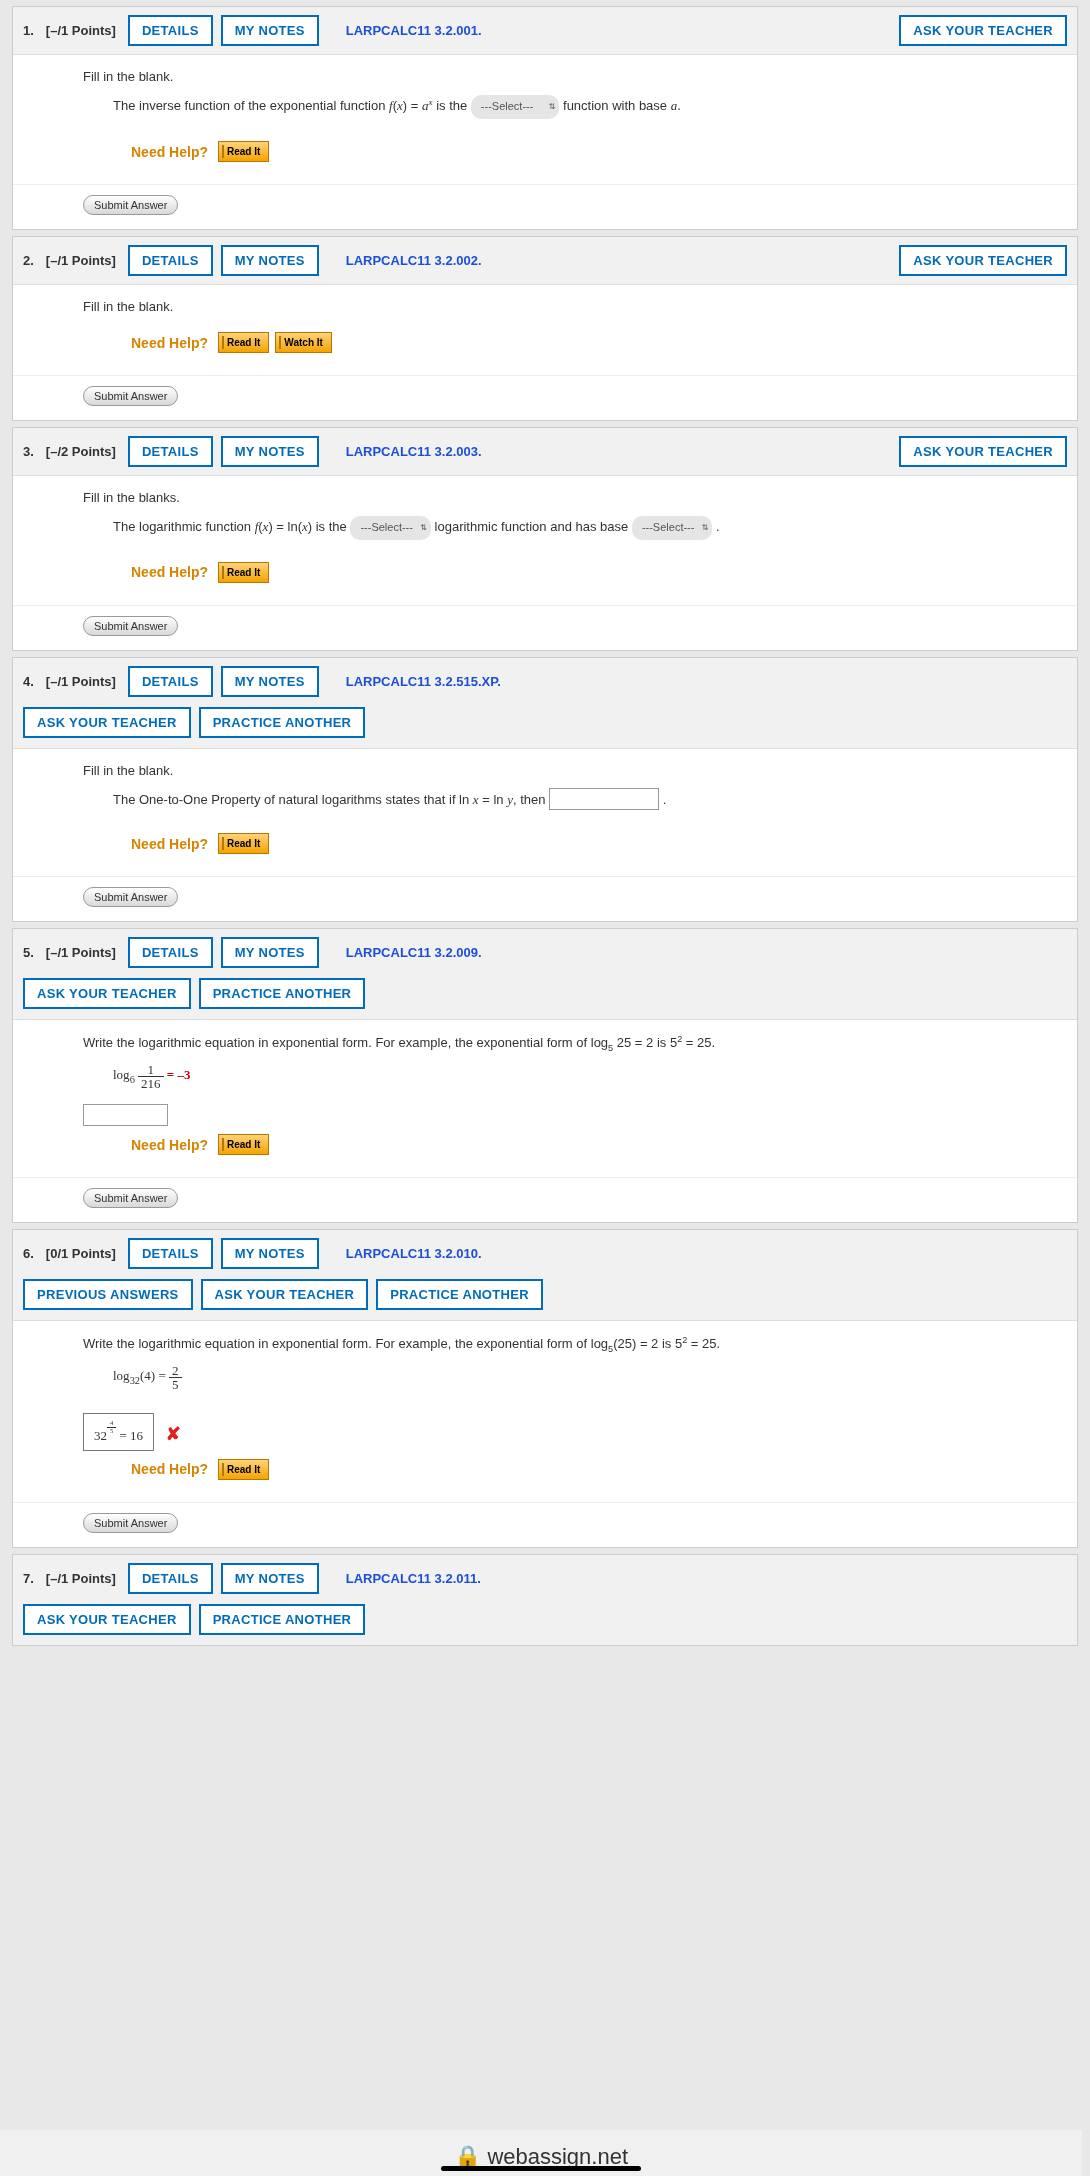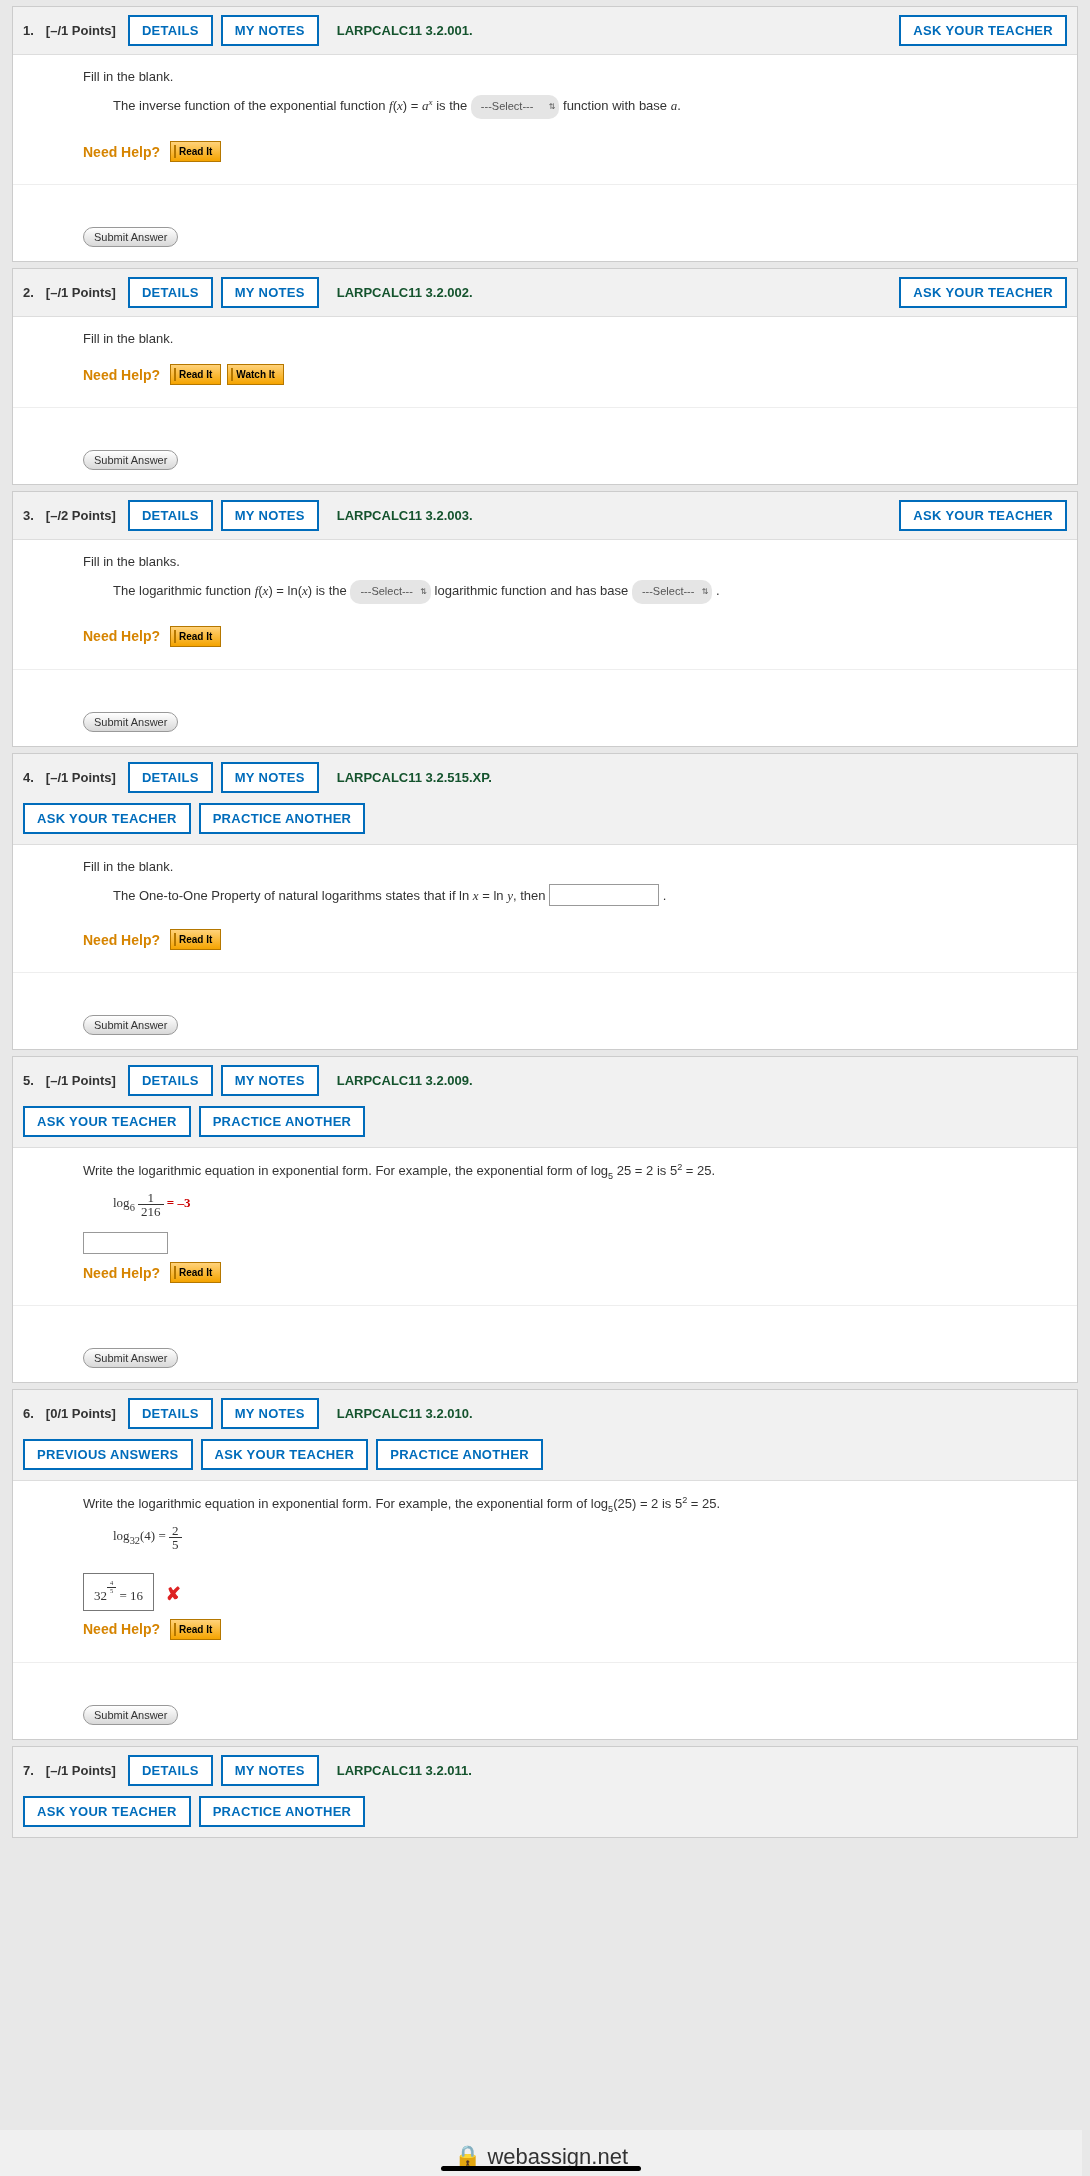--- a/index.html
+++ b/index.html
@@ -2,35 +2,35 @@
 <html><head>
 <meta charset="utf-8">
 <style>
   * { box-sizing: border-box; margin: 0; padding: 0; }
   body { font-family: Verdana, Arial, sans-serif; font-size: 13px; background: #e8e8e8; color: #333; padding-bottom: 80px; }
   .q { background: #fff; border: 1px solid #ccc; margin: 6px 12px; }
   .q-head { background: #f1f1f1; border-bottom: 1px solid #ddd; padding: 8px 10px; display: flex; flex-wrap: wrap; align-items: center; gap: 8px; }
   .q-head .num { font-weight: bold; margin-right: 4px;}
   .q-head .pts { font-weight: bold; margin-right: 4px;}
   .btn { border: 2px solid #006cbb; color: #006cbb; background: #fff; padding: 6px 12px; font-weight: bold; font-size: 13px; cursor: pointer; letter-spacing: .3px;}
-  .ref { color: #14532d; font-weight: bold; margin-left: 10px; font-size: 13px;}
+  .ref { color: #1d4ed8; font-weight: bold; margin-left: 19px; font-size: 13px;}
   .spacer { flex: 1; }
   .q-head2 { background: #f1f1f1; padding: 6px 10px 10px; display: flex; gap: 8px; flex-wrap: wrap; border-bottom:1px solid #ddd;}
   .q-body { padding: 14px 16px 4px 70px; font-size: 13px; color: #333;}
   .instr { margin-bottom: 10px;}
   .content { padding-left: 30px; margin-bottom: 14px; line-height: 1.8;}
   .sel { display: inline-block; background: #e5e5e5; border-radius: 10px; padding: 2px 18px 2px 10px; font-size: 11px; position: relative; cursor: pointer; color:#555;}
   .sel::after { content:""; position:absolute; right:6px; top:50%; transform:translateY(-50%); width:0; height:0; border-left:3px solid transparent; border-right:3px solid transparent;}
   .sel::before { content:"⇅"; position:absolute; right:4px; top:50%; transform:translateY(-50%); font-size:8px; color:#555;}
   .need-row { padding: 4px 0 16px 70px; display: flex; align-items: center; gap: 6px;}
-  .need { color: #d68400; font-weight: bold; font-size: 14px; margin-right: 4px;}
+  .need { color: #d68400; font-weight: bold; font-size: 14px; margin-right: 4px; margin-left: 48px;}
   .help-btn { background: linear-gradient(#ffd27a,#f5a400); border: 1px solid #b57700; color: #000; font-size: 10px; font-weight: bold; padding: 4px 8px; cursor: pointer; position:relative;}
   .help-btn::before { content:""; position:absolute; left:3px; top:3px; bottom:3px; width:2px; background:#b57700;}
   .submit-wrap { background:#fff; padding: 10px 0 14px 70px;  border-top: 1px solid #eee; margin-top:6px;}
-  .submit { background: linear-gradient(#fff,#d8d8d8); border:1px solid #999; border-radius:10px; padding: 3px 10px; font-size: 11px; cursor:pointer; color:#333;margin-top:32px;}
+  .submit { background: linear-gradient(#fff,#d8d8d8); border:1px solid #999; border-radius:10px; padding: 3px 10px; font-size: 11px; cursor:pointer; color:#333;}
   i.var { font-style: italic; font-family: 'Times New Roman', serif;}
   sup { font-size: .7em;}
   sub { font-size: .7em;}
   .txt-input { border:1px solid #999; height:22px; width:110px; padding:2px 4px;}
   .ans-box { border:1px solid #777; padding:6px 10px; display:inline-block; font-family:'Times New Roman',serif; margin-top:8px;}
   .red { color:#c00; font-weight:bold;}
   .xmark { color:#d22; font-weight:bold; font-size:18px; margin-left:8px;}
   .frac { display:inline-block; text-align:center; vertical-align:middle; font-family:'Times New Roman',serif; line-height:1;}
   .frac .t { display:block; border-bottom:1px solid #333; padding:0 3px;}
   .frac .b { display:block; padding:0 3px;}

